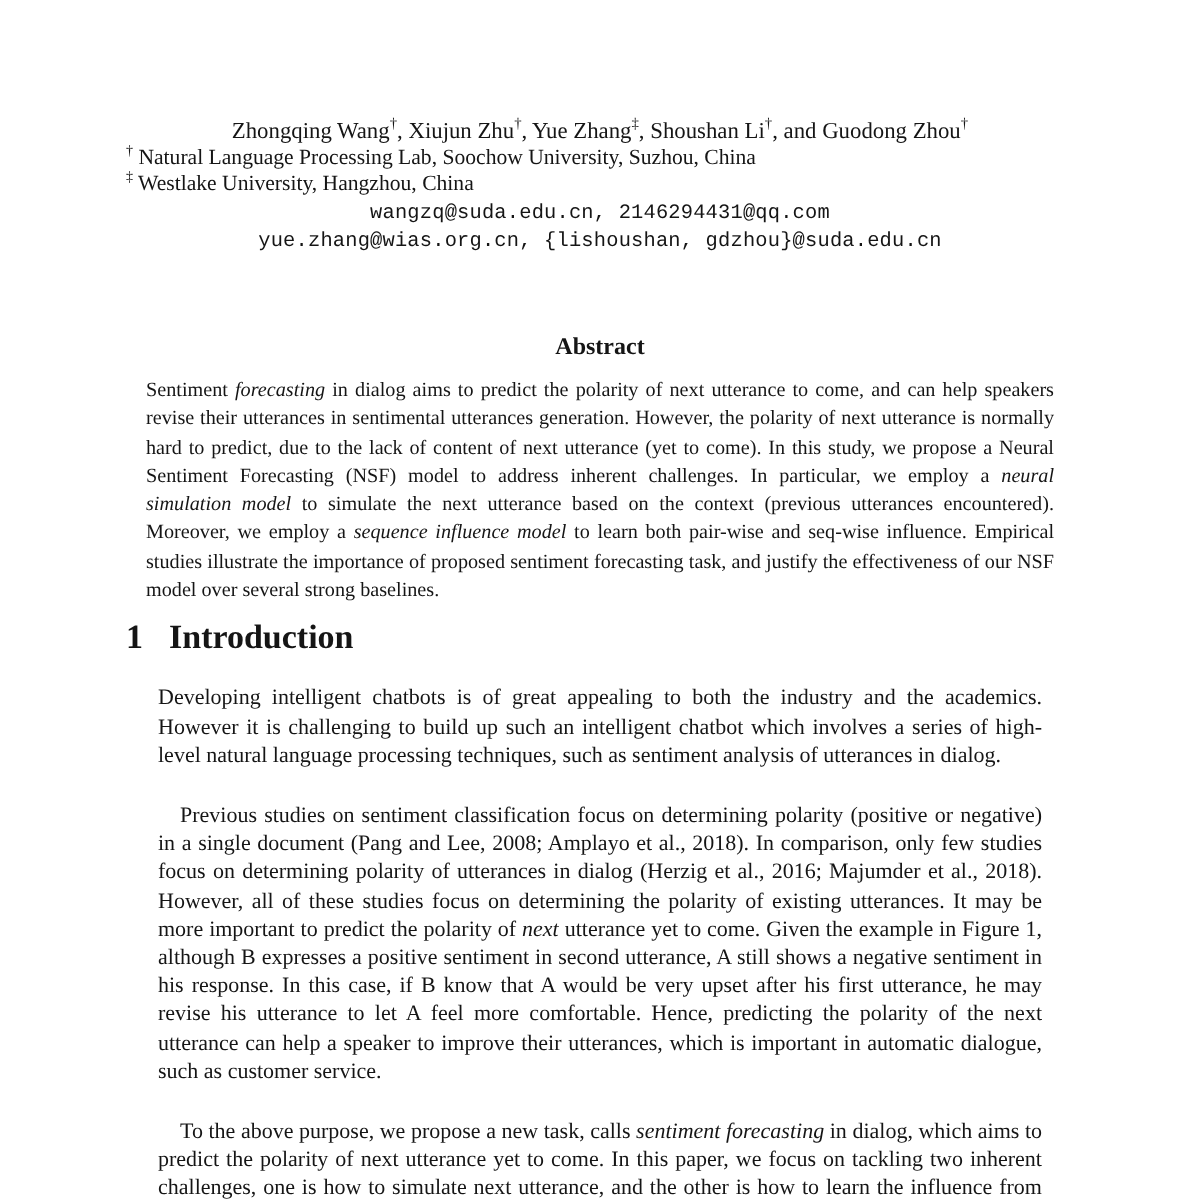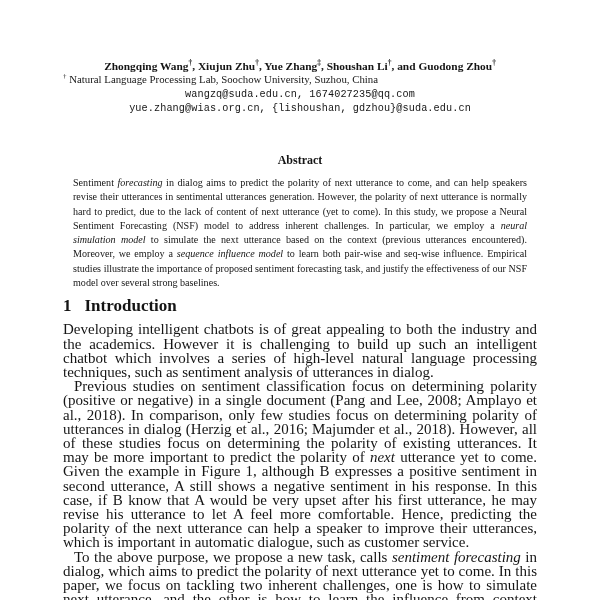--- a/index.html
+++ b/index.html
@@ -22,21 +22,21 @@
     margin: 0 0 15px 0;
     text-align: center;
     font-size: 14px;
     line-height: 17px;
     font-weight: bold;
   }
   .authors {
     text-align: center;
     font-size: 11.4px;
     line-height: 14px;
-    font-weight: bold;
+    font-weight: normal;
   }
   .affil {
     text-align: left;
     font-size: 10.8px;
     line-height: 13px;
   }
   .email {
     text-align: center;
     font-family: "Liberation Mono", "DejaVu Sans Mono", monospace;
     font-size: 10.2px;
@@ -62,39 +62,40 @@
     text-align: justify;
   }
   .section-heading {
     margin: 8px 0 9px 0;
     font-size: 17px;
     line-height: 15px;
     font-weight: bold;
   }
   .section-number { margin-right: 13px; }
   .body-para {
-    margin: 0;
-    font-size: 15px;
+    margin: 16px;
+    font-size: 11px;
     line-height: 14.2px;
     text-align: justify;
   }
   .body-para.indent { text-indent: 11px; }
 </style>
 </head>
 <body>
 
 <div class="page">
 
 
   <div class="authors">Zhongqing Wang<sup>†</sup>, Xiujun Zhu<sup>†</sup>, Yue Zhang<sup>‡</sup>, Shoushan Li<sup>†</sup>, and Guodong Zhou<sup>†</sup></div>
 
   <div class="affil"><sup>†</sup> Natural Language Processing Lab, Soochow University, Suzhou, China</div>
 
+  <div class="affil"><sup>‡</sup> Westlake University, Hangzhou, China</div>
 
-  <div class="email first">wangzq@suda.edu.cn, 1674027235@qq.com</div>
+  <div class="email first">wangzq@suda.edu.cn, 2146294431@qq.com</div>
 
   <div class="email">yue.zhang@wias.org.cn, {lishoushan, gdzhou}@suda.edu.cn</div>
 
   <h2 class="abstract-heading">Abstract</h2>
 
   <p class="abstract-body">Sentiment <i>forecasting</i> in dialog aims to predict the polarity of next utterance to come, and can help speakers revise their utterances in sentimental utterances generation. However, the polarity of next utterance is normally hard to predict, due to the lack of content of next utterance (yet to come). In this study, we propose a Neural Sentiment Forecasting (NSF) model to address inherent challenges. In particular, we employ a <i>neural simulation model</i> to simulate the next utterance based on the context (previous utterances encountered). Moreover, we employ a <i>sequence influence model</i> to learn both pair-wise and seq-wise influence. Empirical studies illustrate the importance of proposed sentiment forecasting task, and justify the effectiveness of our NSF model over several strong baselines.</p>
 
   <h3 class="section-heading">
     <span class="section-number">1</span><span>Introduction</span>
   </h3>

